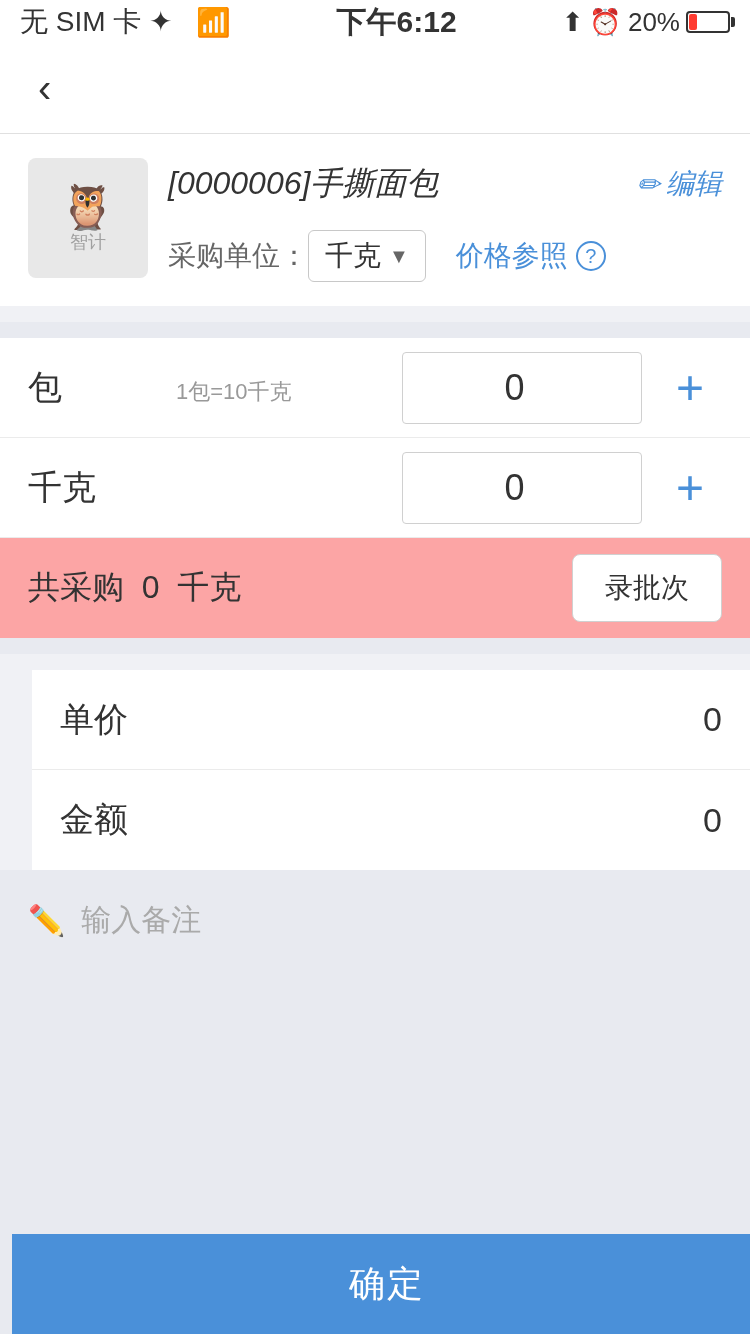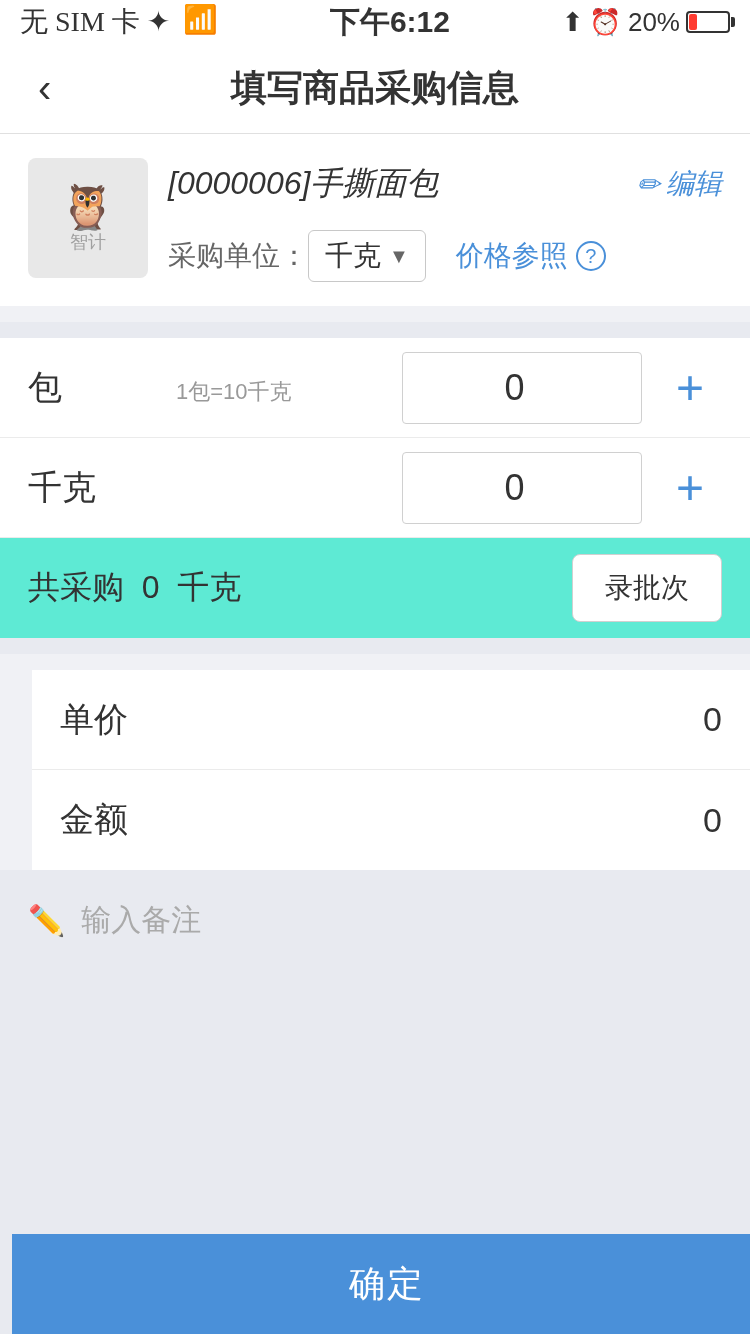--- a/index.html
+++ b/index.html
@@ -20,23 +20,22 @@
       background: #fff;
       display: flex;
       align-items: center;
       justify-content: space-between;
       padding: 0 20px;
       font-size: 28px;
       font-weight: 500;
     }
     .status-left {
       display: flex;
-      align-items: flex-start;
-      gap: 13px;
-      font-family: Liberation Serif, serif;
+      align-items: center;
+      gap: 24px;
     }
     .status-center {
       font-size: 30px;
       font-weight: 600;
     }
     .status-right {
       display: flex;
       align-items: center;
       gap: 6px;
       font-size: 26px;
@@ -255,21 +254,21 @@
       line-height: 1;
     }
 
     
     .total-row {
       display: flex;
       align-items: center;
       justify-content: space-between;
       padding: 0 28px;
       height: 100px;
-      background: #5eead4;
+      background: #fca5a5;
     }
     .total-label {
       font-size: 32px;
       color: #333;
     }
     .record-btn {
       border: 1px solid #d0d0d0;
       background: #fff;
       border-radius: 8px;
       padding: 14px 32px;
@@ -362,21 +361,20 @@
     <span>⏰</span>
     <span>20%</span>
     <span class="battery-icon">
       <span class="battery-fill"></span>
     </span>
   </div>
 </div>
 
 <div class="nav-bar">
   <span class="nav-back">‹</span>
-  <span class="nav-title">填写商品采购信息</span>
 </div>
 
 <div class="product-section">
   <div class="product-image">
     <div class="product-image-inner">
       <span style="font-size:44px;">🦉</span>
       <span class="product-image-text">智计</span>
     </div>
   </div>
   <div class="product-info">

